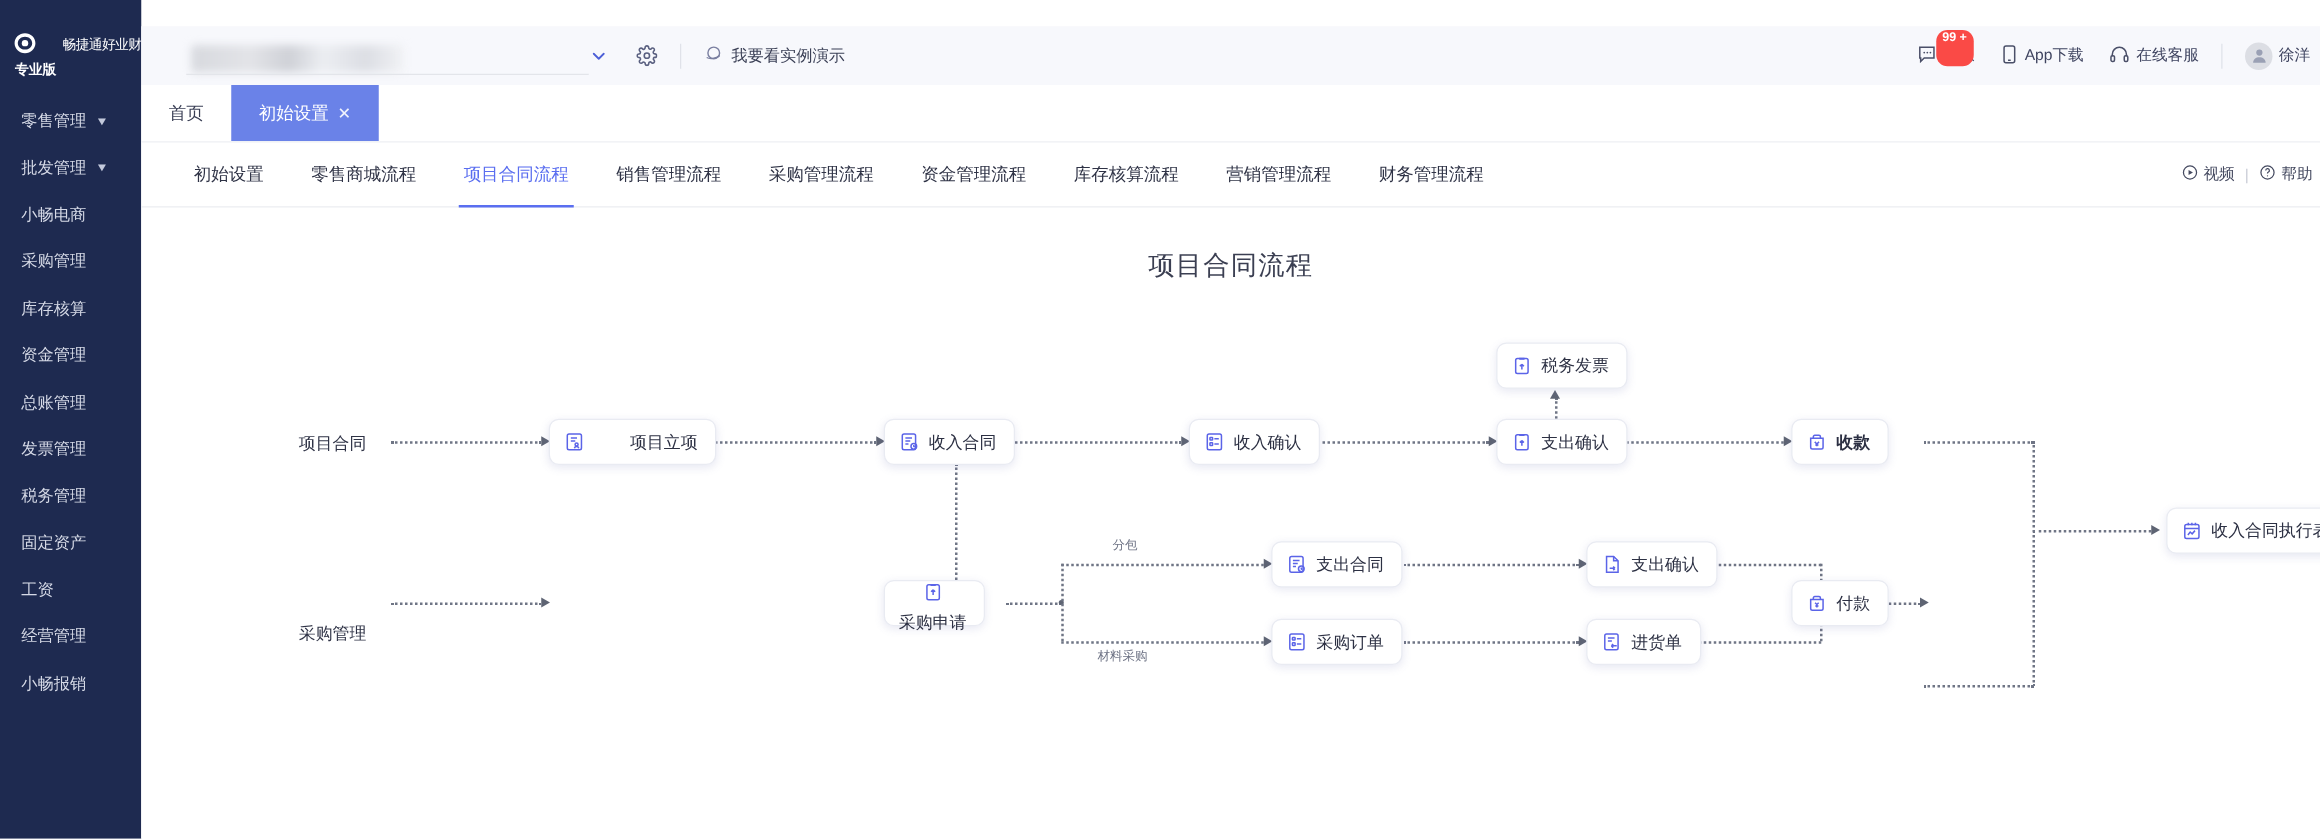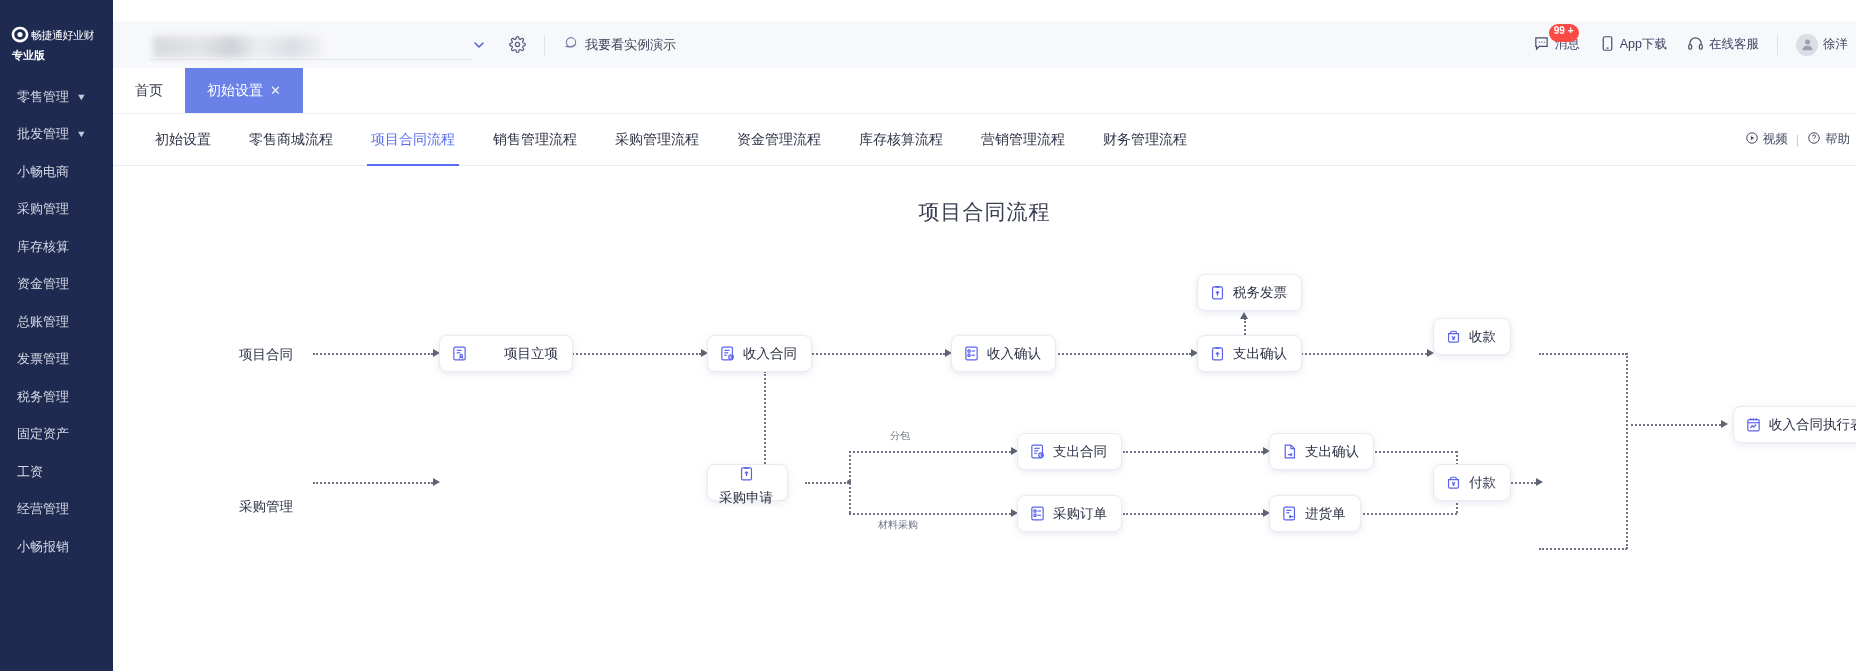--- a/index.html
+++ b/index.html
@@ -15,21 +15,21 @@
   .sidebar {
     position: absolute; left: 0; top: 0;
     width: 113px; height: 671px;
     background: #1e2a50;
     color: #e8eaf2;
   }
   .brand {
     position: absolute; left: 0; top: 25px; width: 113px; height: 38px;
     padding-left: 10px;
   }
-  .brand-row { display: flex; align-items: center; gap: 1px; }
+  .brand-row { display: flex; align-items: center; gap: 20px; }
   .brand-logo {
     width: 20px; height: 20px; flex: 0 0 20px;
     display: flex; align-items: center; justify-content: center;
   }
   .brand-name {
     font-size: 11px; color: #ffffff; letter-spacing: -0.5px;
     white-space: nowrap; overflow: hidden;
   }
   .brand-sub {
     font-size: 11px; color: #ffffff; margin-top: 3px; padding-left: 2px;
@@ -81,21 +81,21 @@
     padding-right: 8px; gap: 0;
   }
   .hdr-right-item {
     display: flex; align-items: center; gap: 5px;
     font-size: 12.5px; color: #3f4460; cursor: pointer;
     margin-left: 20px; position: relative; white-space: nowrap;
   }
   .badge {
     position: absolute; left: 16px; top: -11px;
     background: #fa4a46; color: #fff; font-size: 10px; line-height: 14px;
-    border-radius: 9px; padding: 0 5px; height: 18px; font-weight: bold;
+    border-radius: 9px; padding: 0 5px; height: 29px; font-weight: bold;
     white-space: nowrap;
   }
   .avatar {
     width: 22px; height: 22px; border-radius: 50%;
     background: #dcdee4; display: flex; align-items: center; justify-content: center;
   }
 
   
   .tabstrip {
     position: absolute; left: 113px; top: 68px; right: 0; height: 45px;
@@ -516,21 +516,21 @@
         <span>
           <svg width="17" height="17" viewBox="0 0 24 24" fill="none" stroke="#5b64e8" stroke-width="1.7">
             <rect x="5" y="4" width="14" height="17" rx="2"></rect>
             <path d="M9 3h6v2.4H9z" fill="#5b64e8" stroke="none"></path>
             <path d="M12 16.5v-6m0 0l-2.3 2.3M12 10.5l2.3 2.3"></path>
           </svg>
         </span>
         <span class="node-label">税务发票</span>
       </div>
 
-      <div class="node" style="left:1320px; top:92px;">
+      <div class="node" style="left:1320px; top:109px;font-weight:bold;">
         <span>
           <svg width="17" height="17" viewBox="0 0 24 24" fill="none" stroke="#5b64e8" stroke-width="1.7">
             <path d="M5 8h14v10a2 2 0 0 1-2 2H7a2 2 0 0 1-2-2z"></path>
             <path d="M8 8V6.2a1.6 1.6 0 0 1 1.6-1.6h4.8A1.6 1.6 0 0 1 16 6.2V8"></path>
             <path d="M9.6 12l2.4 2.4 2.4-2.4M12 14.4v2.4M10.2 15.6h3.6"></path>
           </svg>
         </span>
         <span class="node-label">收款</span>
       </div>
 

